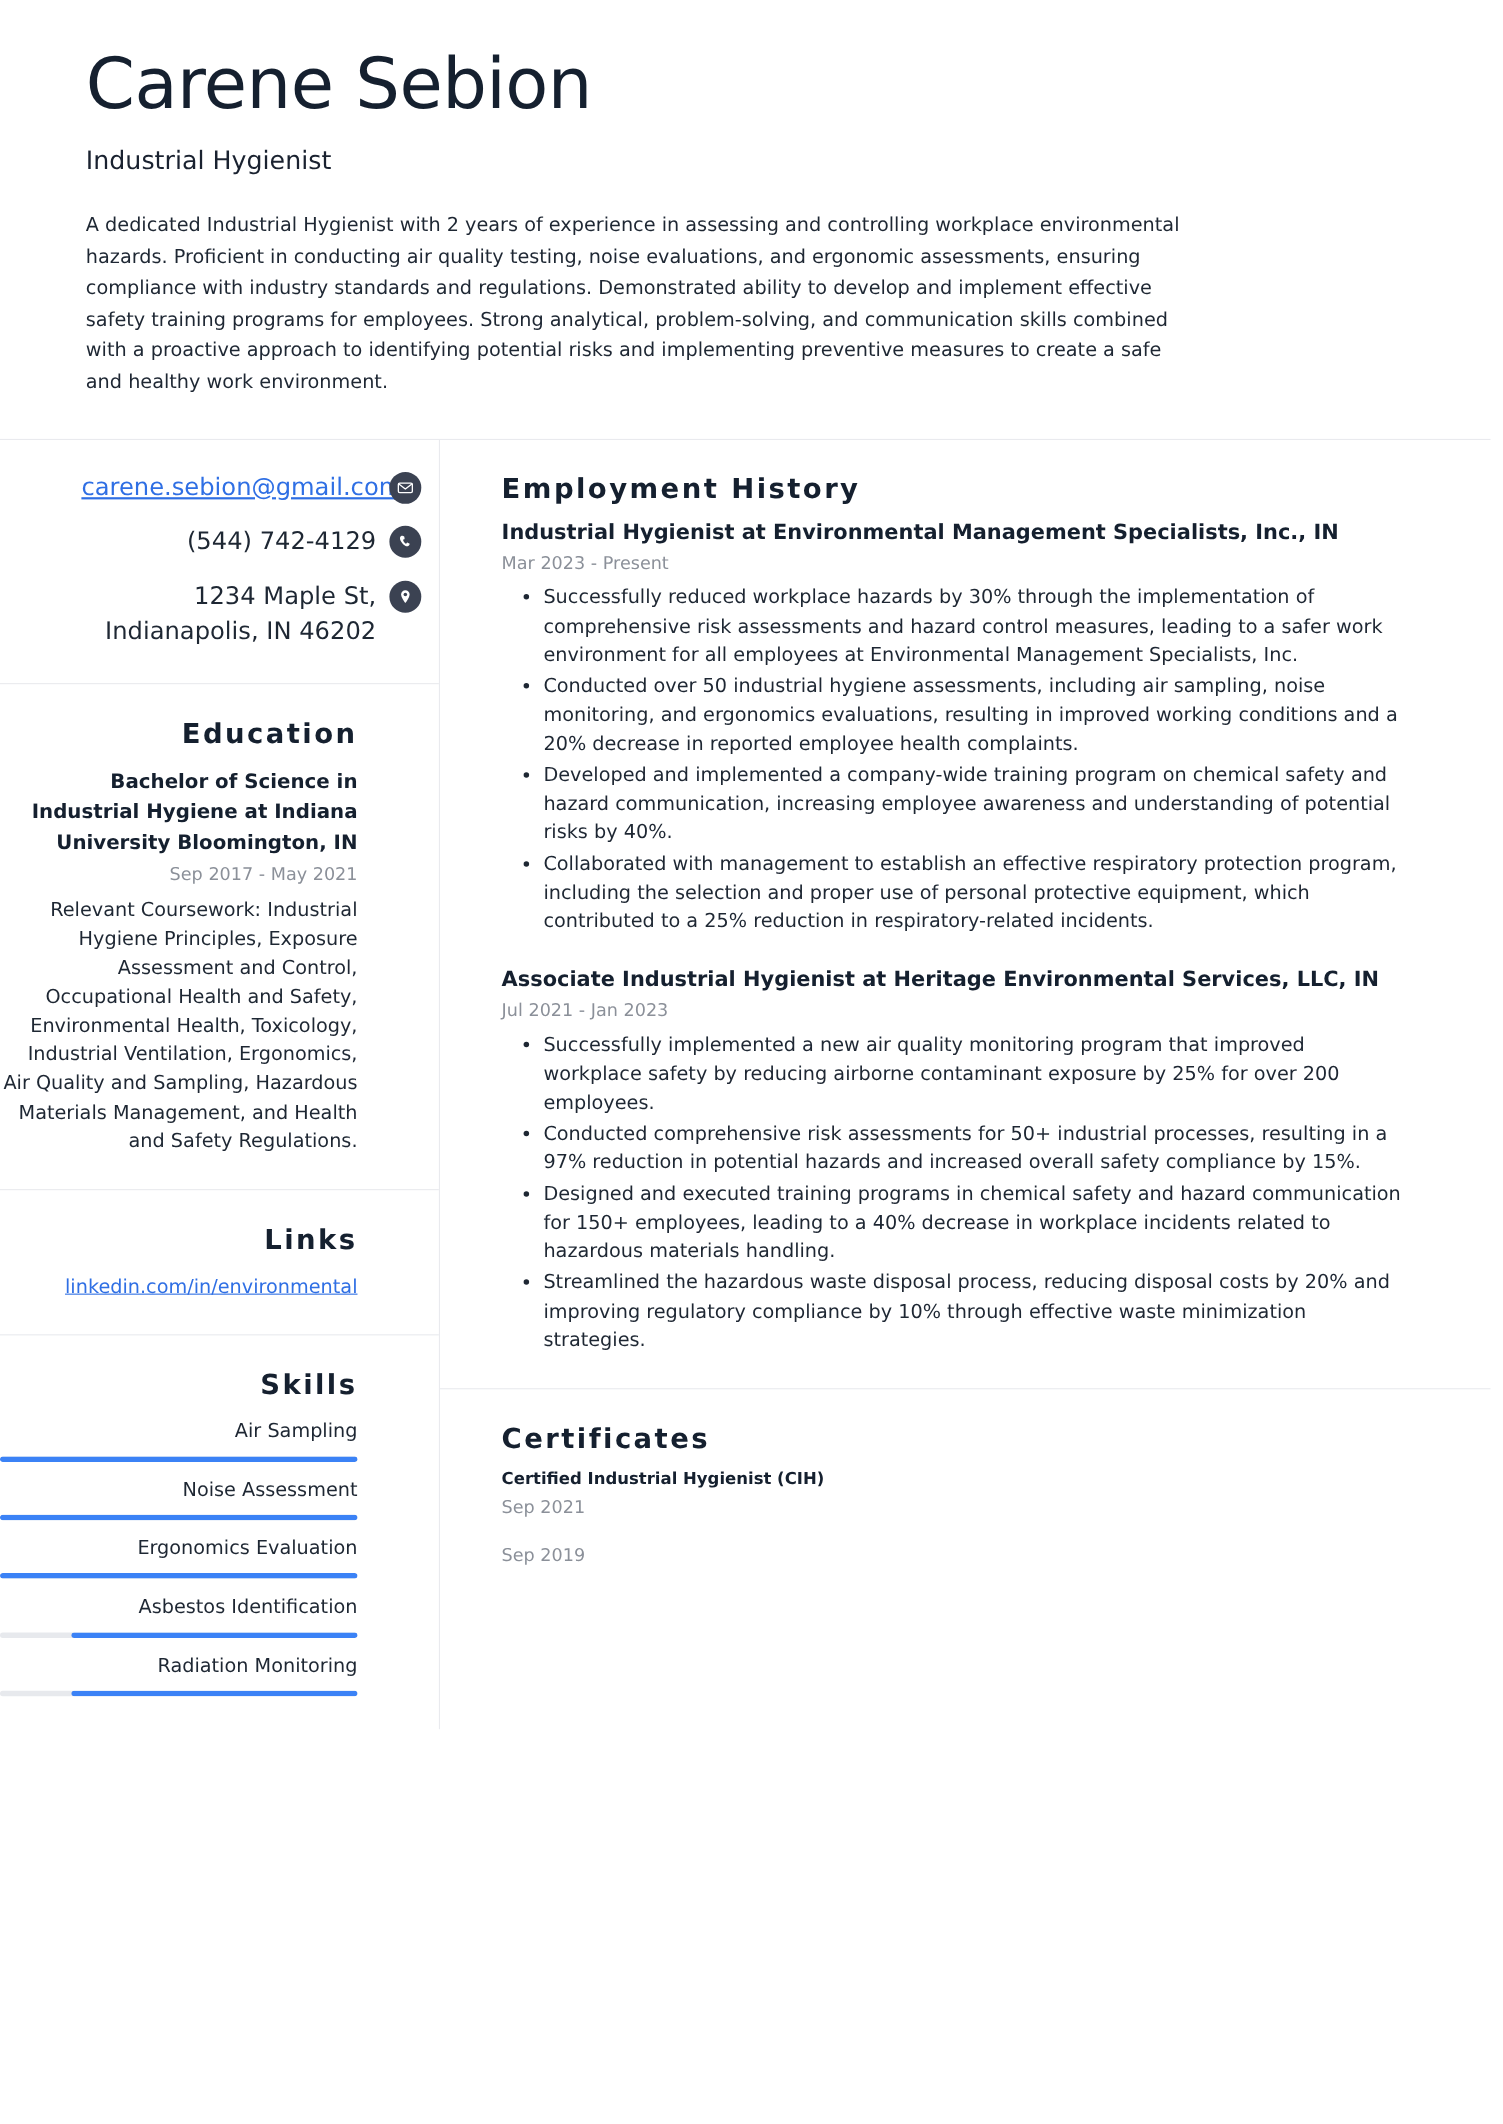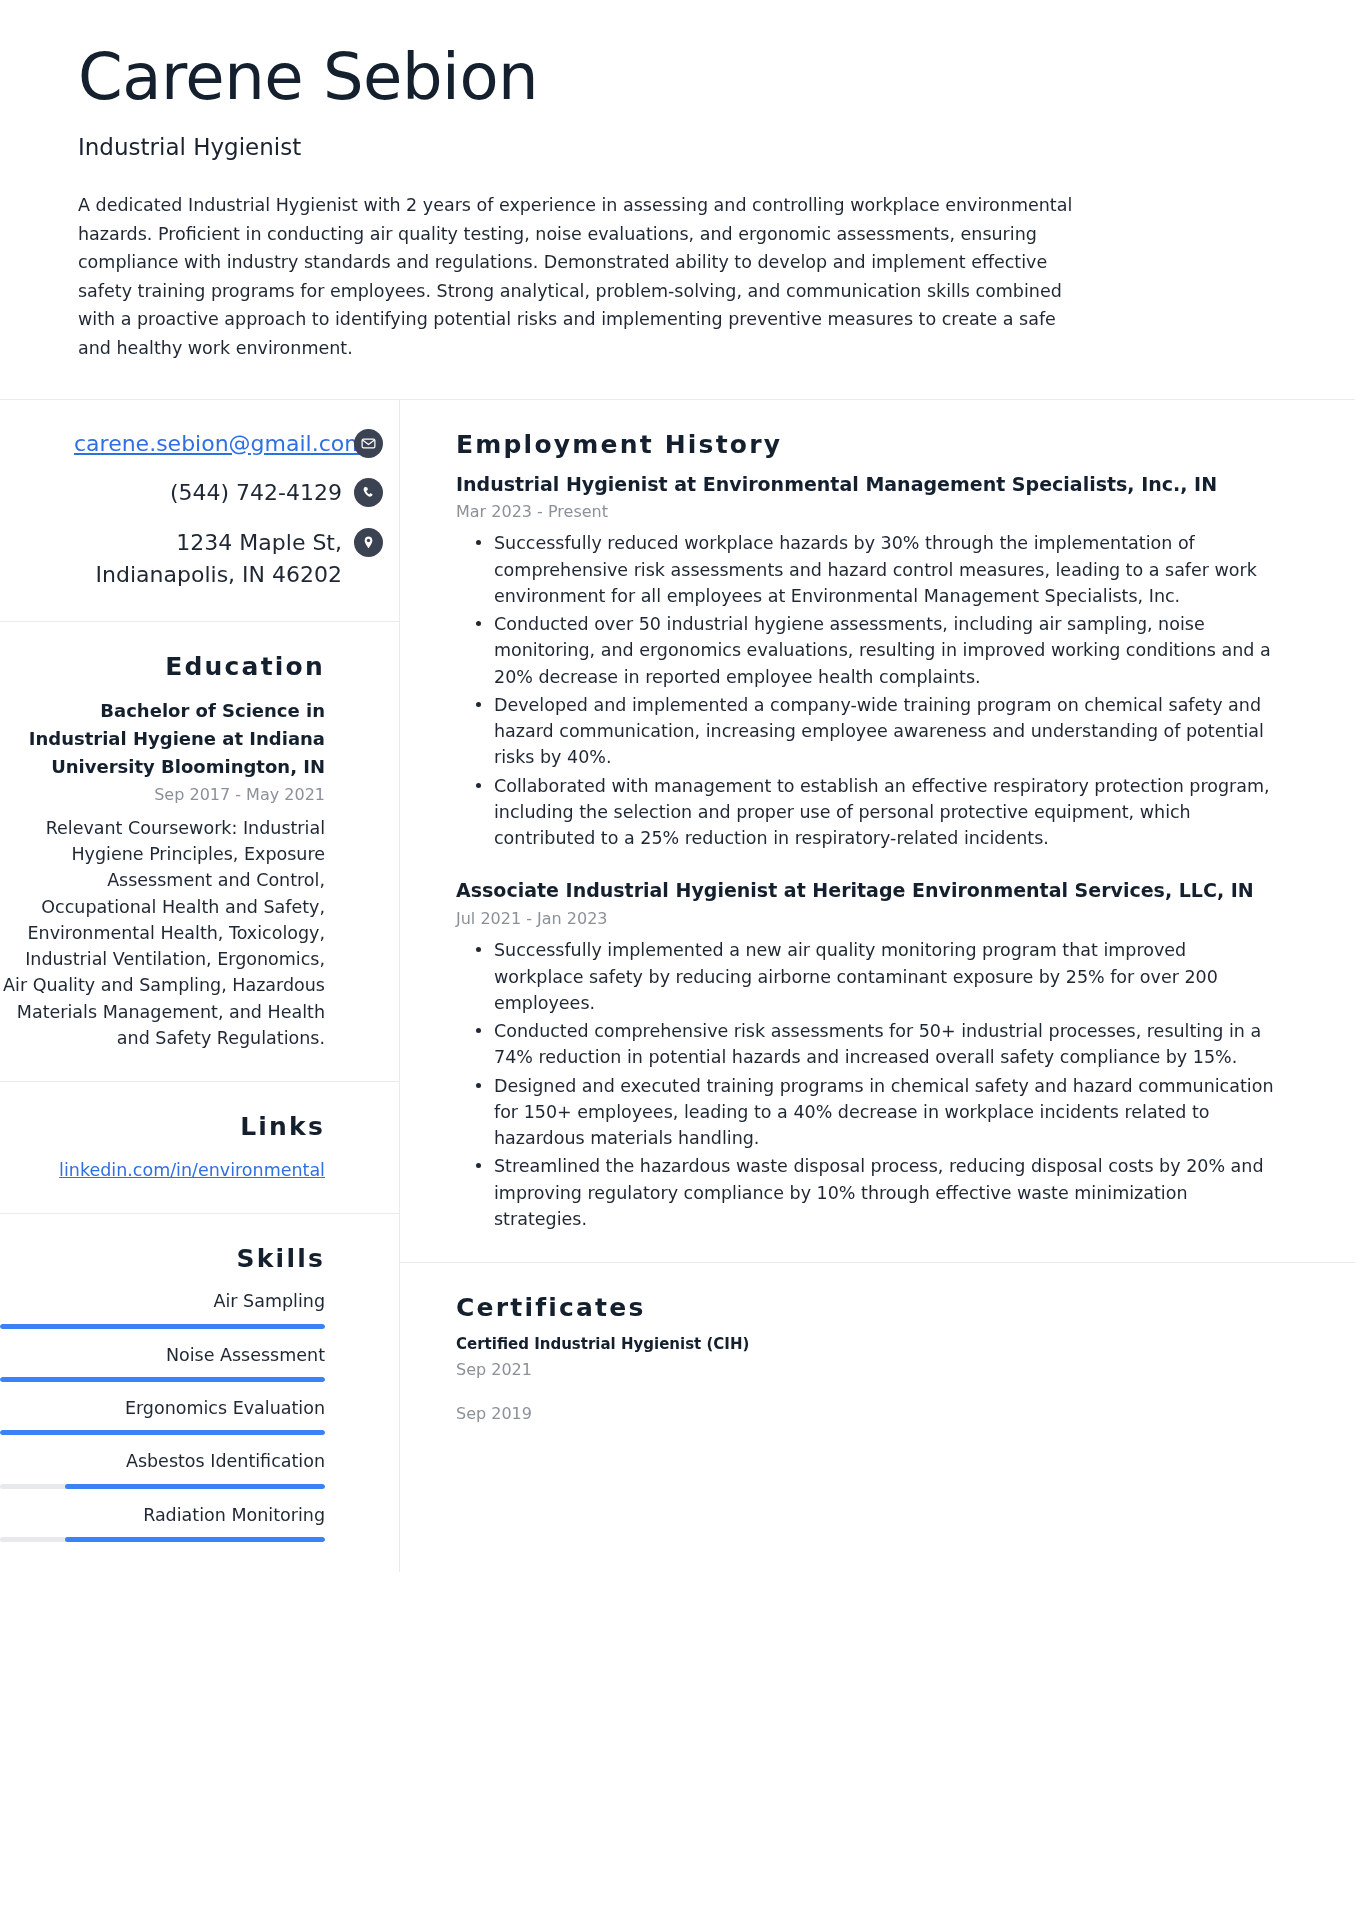--- a/index.html
+++ b/index.html
@@ -361,21 +361,21 @@
                 <li>Conducted over 50 industrial hygiene assessments, including air sampling, noise monitoring, and ergonomics evaluations, resulting in improved working conditions and a 20% decrease in reported employee health complaints.</li>
                 <li>Developed and implemented a company-wide training program on chemical safety and hazard communication, increasing employee awareness and understanding of potential risks by 40%.</li>
                 <li>Collaborated with management to establish an effective respiratory protection program, including the selection and proper use of personal protective equipment, which contributed to a 25% reduction in respiratory-related incidents.</li>
               </ul>
             </div>
             <div class="job">
               <div class="job-heading">Associate Industrial Hygienist at Heritage Environmental Services, LLC, IN</div>
               <div class="job-date">Jul 2021 - Jan 2023</div>
               <ul class="bullets">
                 <li>Successfully implemented a new air quality monitoring program that improved workplace safety by reducing airborne contaminant exposure by 25% for over 200 employees.</li>
-                <li>Conducted comprehensive risk assessments for 50+ industrial processes, resulting in a 74% reduction in potential hazards and increased overall safety compliance by 15%.</li>
+                <li>Conducted comprehensive risk assessments for 50+ industrial processes, resulting in a 97% reduction in potential hazards and increased overall safety compliance by 15%.</li>
                 <li>Designed and executed training programs in chemical safety and hazard communication for 150+ employees, leading to a 40% decrease in workplace incidents related to hazardous materials handling.</li>
                 <li>Streamlined the hazardous waste disposal process, reducing disposal costs by 20% and improving regulatory compliance by 10% through effective waste minimization strategies.</li>
               </ul>
             </div>
           </div>
       </div>
 
       <div class="main-block last">
         <h2 class="main-head">Certificates</h2>
         <div id="certs-list">

